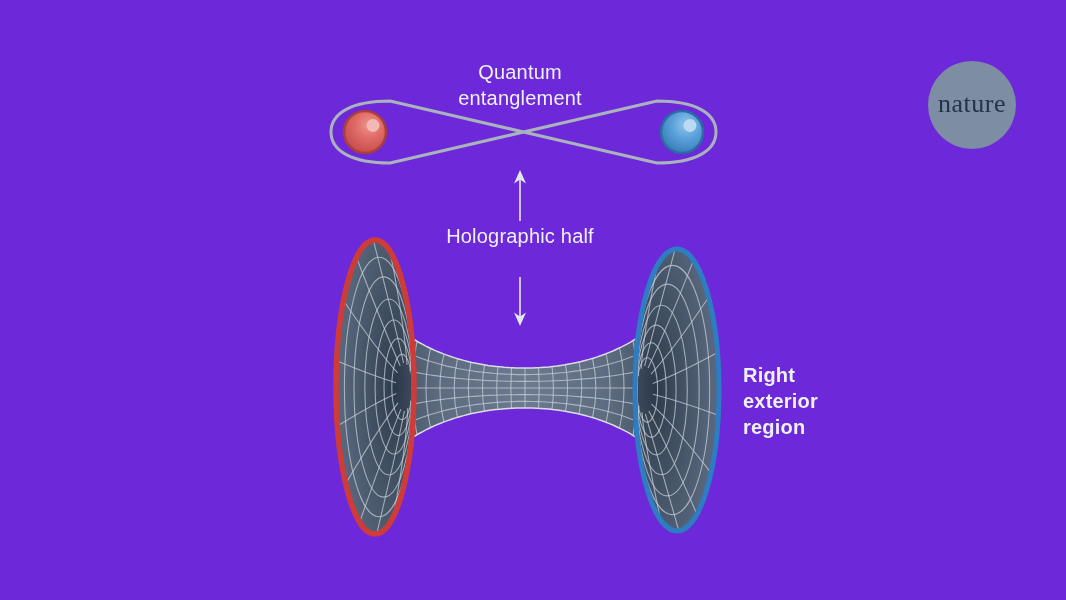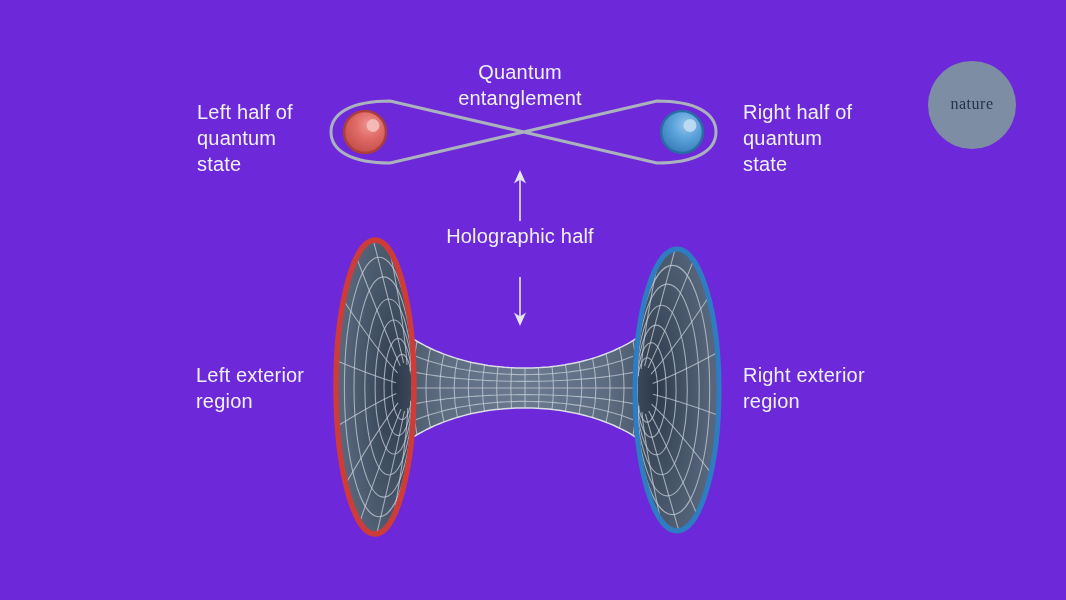--- a/index.html
+++ b/index.html
@@ -13,28 +13,28 @@
     position:absolute;color:#eef1f5;font-size:20px;line-height:26px;
     letter-spacing:.2px;font-weight:400;
   }
   .lbl.center{text-align:center;}
   .lbl-quantum{left:440px;top:59px;width:160px;}
   .lbl-left-half{left:197px;top:99px;width:112px;}
   .lbl-right-half{left:743px;top:99px;width:122px;}
   .lbl-dual{left:445px;top:223px;width:150px;}
   .lbl-left-ext{left:196px;top:362px;width:124px;}
   .lbl-emergent{left:464px;top:418px;width:112px;}
-  .lbl-right-ext{left:743px;top:362px;width:130px;}
+  .lbl-right-ext{left:743px;top:362px;width:130px;font-weight:bold;}
   .nature-badge{
     position:absolute;left:928px;top:61px;width:88px;height:88px;
     border-radius:50%;background:#7d8da3;
     display:flex;align-items:center;justify-content:center;
   }
   .nature-badge span{
-    font-family:"Liberation Serif", serif;font-size:16px;color:#22344a;
+    font-family:"Liberation Serif", serif;font-size:26px;color:#22344a;
     letter-spacing:.5px;transform:translateY(-1px);
   }
 </style>
 </head>
 <body>
 
 <div class="stage" style="background: #6d28d9; padding-left: 36px;">
 
   <svg id="art" class="art" viewBox="0 0 1066 600" aria-hidden="true">
     <defs>
@@ -158,23 +158,20 @@
       </g>
     <g id="g-rim-left">
         <ellipse cx="375" cy="387" rx="39" ry="147" fill="none" stroke="#ce3c3a" stroke-width="5.5"></ellipse>
       </g>
     <g id="g-rim-right">
         <ellipse cx="677" cy="390" rx="42" ry="141" fill="none" stroke="#2e7cc2" stroke-width="5"></ellipse>
       </g>
   </svg>
 
   <div class="lbl lbl-quantum center" style="color: rgb(238, 241, 245);">Quantum entanglement</div>
-  <div class="lbl lbl-left-half" style="color: rgb(238, 241, 245);">Left half of quantum state</div>
-  <div class="lbl lbl-right-half" style="color: rgb(238, 241, 245);">Right half of quantum state</div>
   <div class="lbl lbl-dual center" style="color: rgb(238, 241, 245);">Holographic half</div>
-  <div class="lbl lbl-left-ext" style="color: rgb(238, 241, 245);">Left exterior region</div>
   <div class="lbl lbl-right-ext" style="color: rgb(238, 241, 245);">Right exterior region</div>
 
   <div class="nature-badge" style="background: rgb(125, 141, 163);">
     <span>nature</span>
   </div>
 
 </div>
 
 </body></html>

